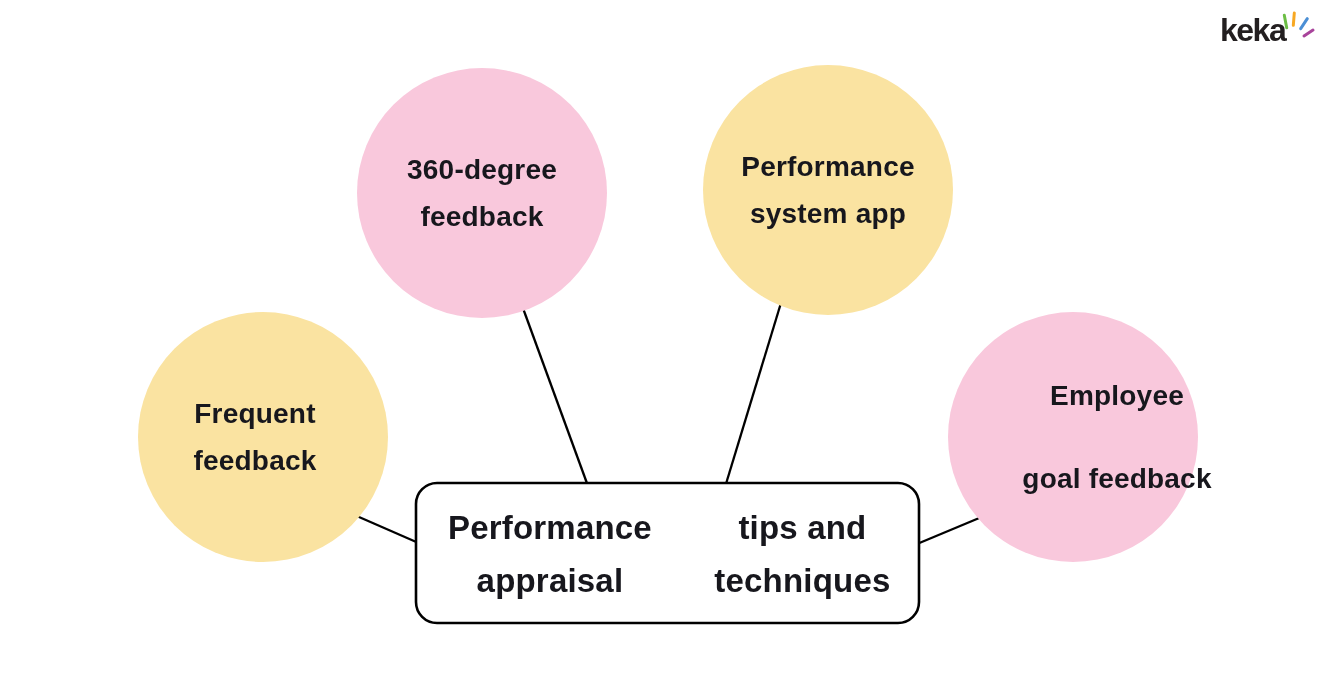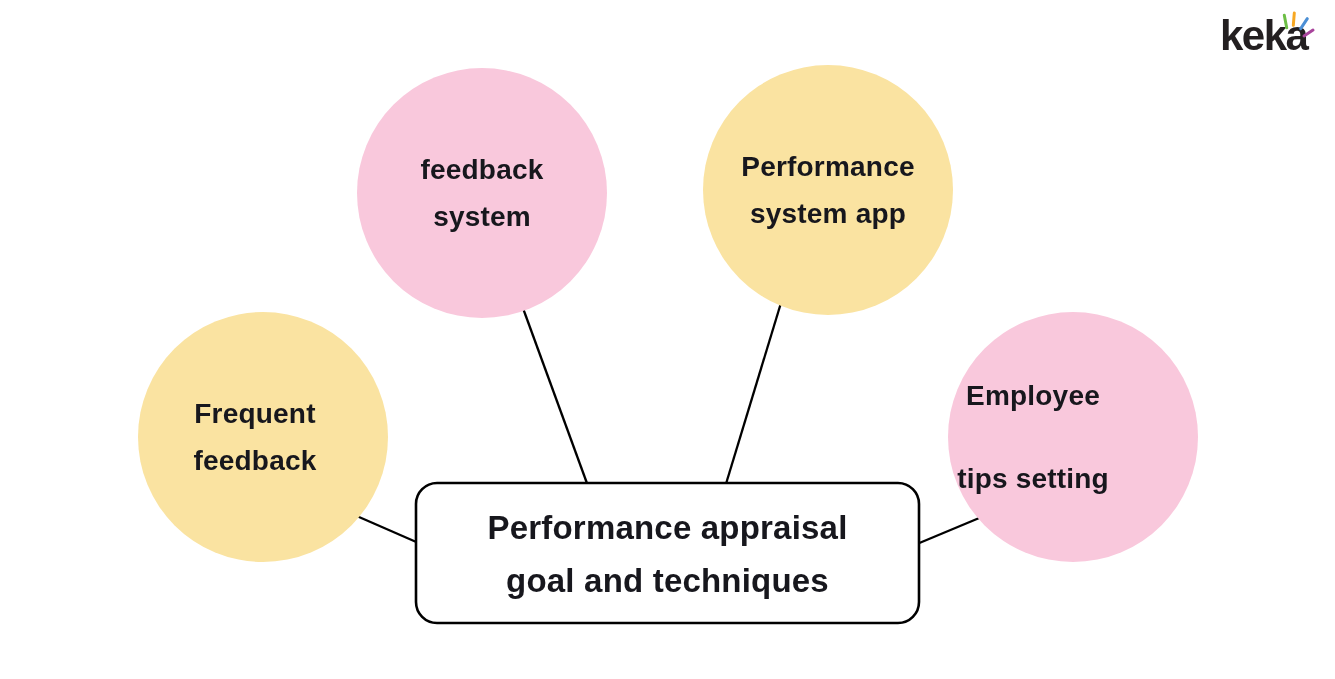--- a/index.html
+++ b/index.html
@@ -30,48 +30,48 @@
     color: #17171d;
     font-weight: 700;
     font-size: 28px;
     line-height: 47px;
     letter-spacing: 0.2px;
   }
   .node-label span { display: block; }
   .label-1 { left: 357px; top: 68px;  width: 250px; height: 250px; }
   .label-2 { left: 703px; top: 65px;  width: 250px; height: 250px; }
   .label-3 { left: 130px; top: 312px; width: 250px; height: 250px; }
-  .label-4 { left: 908px; top: 312px; width: 250px; height: 250px; gap: 36px; }
+  .label-4 { left: 992px; top: 312px; width: 250px; height: 250px; gap: 36px; }
   .center-label {
     position: absolute;
     left: 415px; top: 483px;
     width: 505px; height: 141px;
     display: flex;
-    flex-direction: column;
+    flex-direction: row;
     align-items: center;
     justify-content: center;
     text-align: center;
     color: #17171d;
     font-weight: 700;
     font-size: 33px;
     line-height: 53px;
     letter-spacing: 0.2px;
   }
   .logo {
     position: absolute;
     top: 0;
     right: 0;
     width: 135px;
     height: 70px;
   }
   .logo-text {
     position: absolute;
     left: 20px;
     top: 12px;
-    font-size: 42px;
+    font-size: 32px;
     font-weight: 800;
     color: #231f20;
     letter-spacing: -1.5px;
   }
   .logo-spark {
     position: absolute;
     right: 19px;
     top: 5px;
   }
 </style>
@@ -89,42 +89,42 @@
 
     <circle cx="482" cy="193" r="125" fill="#F9C8DC"></circle>
     <circle cx="828" cy="190" r="125" fill="#FAE3A1"></circle>
     <circle cx="263" cy="437" r="125" fill="#FAE3A1"></circle>
     <circle cx="1073" cy="437" r="125" fill="#F9C8DC"></circle>
 
     <rect x="416" y="483" width="503" height="140" rx="21" ry="21" fill="#ffffff" stroke-width="2.6" stroke="#000000"></rect>
   </svg>
 
   <div class="node-label label-1">
+    <span>360-degree</span>
     <span>feedback</span>
-    <span>system</span>
   </div>
 
   <div class="node-label label-2">
     <span>Performance</span>
     <span>system app</span>
   </div>
 
   <div class="node-label label-3">
     <span>Frequent</span>
     <span>feedback</span>
   </div>
 
   <div class="node-label label-4">
     <span>Employee</span>
-    <span>tips setting</span>
+    <span>goal feedback</span>
   </div>
 
   <div class="center-label">
     <span>Performance appraisal</span>
-    <span>goal and techniques</span>
+    <span>tips and techniques</span>
   </div>
 
   <div class="logo">
     <span class="logo-text">keka</span>
     <svg class="logo-spark" width="36" height="34" viewBox="0 0 36 34">
       <line x1="6.7" y1="22.7" x2="4.3" y2="10.3" stroke-width="3" stroke-linecap="round" stroke="#6CBE45"></line>
       <line x1="13.3" y1="20.3" x2="14.3" y2="8" stroke-width="3" stroke-linecap="round" stroke="#F7A823"></line>
       <line x1="20.7" y1="23.7" x2="27.3" y2="13.7" stroke-width="3" stroke-linecap="round" stroke="#4B8FD5"></line>
       <line x1="24" y1="31" x2="33" y2="25" stroke-width="3" stroke-linecap="round" stroke="#A8449B"></line>
     </svg>

